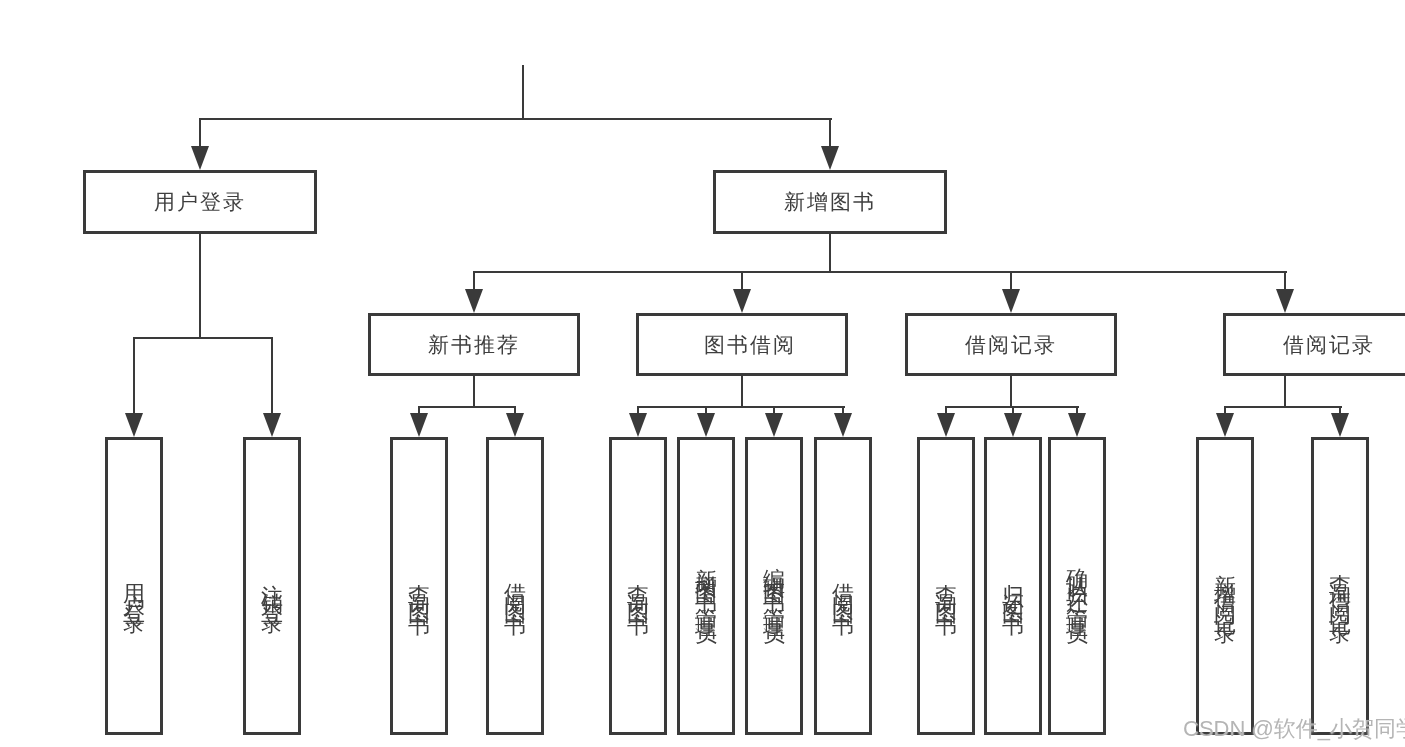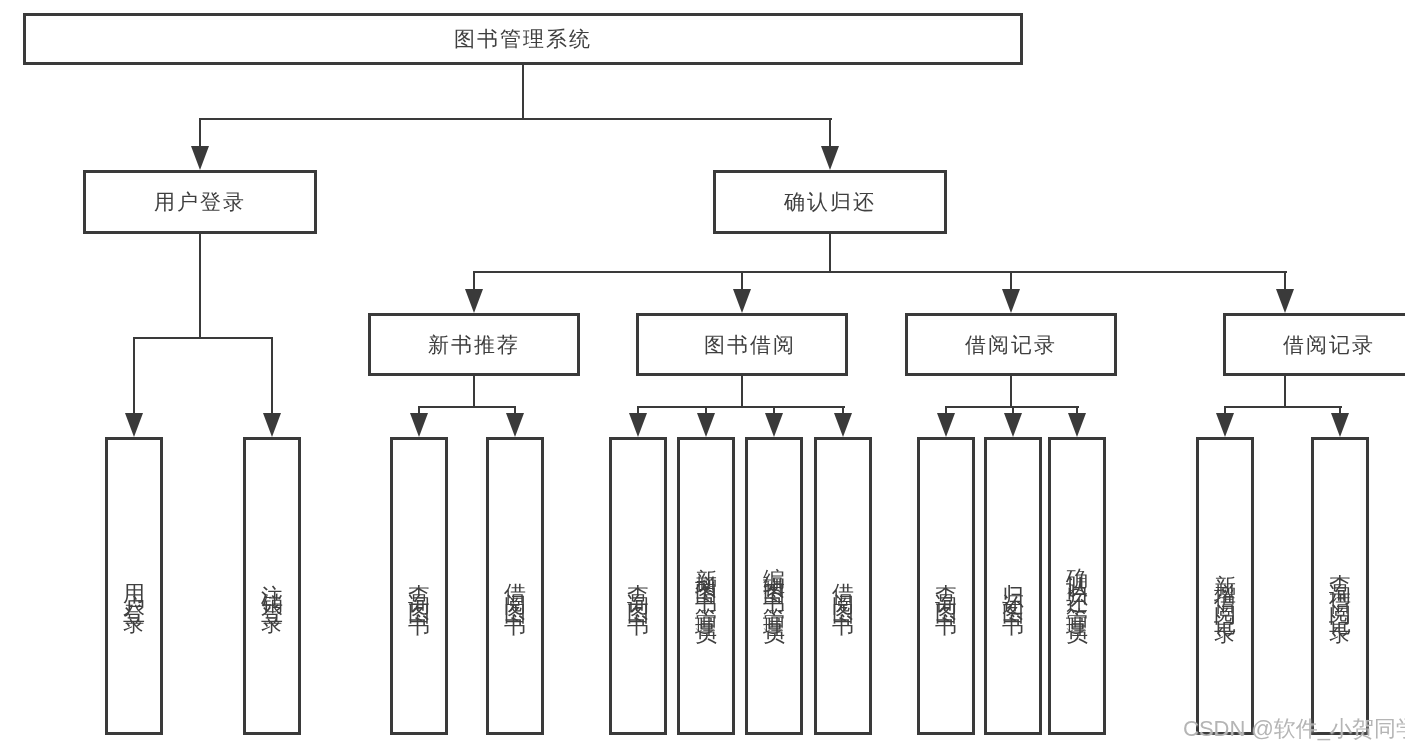--- a/index.html
+++ b/index.html
@@ -55,29 +55,26 @@
     text-shadow: 0 1px 2px rgba(255,255,255,0.85);
     white-space: nowrap;
     z-index: 5;
   }
 </style>
 </head>
 <body>
 
 <div class="canvas">
 
-  <div class="box" style="left:23px; top:13px; width:1000px; height:52px;">
-    <span class="h-text">图书管理系统</span>
-  </div>
 
   <div class="box" style="left:83px; top:170px; width:234px; height:64px;">
     <span class="h-text">用户登录</span>
   </div>
   <div class="box" style="left:713px; top:170px; width:234px; height:64px;">
-    <span class="h-text">确认归还</span>
+    <span class="h-text">新增图书</span>
   </div>
 
   <div class="box" style="left:368px; top:313px; width:212px; height:63px;">
     <span class="h-text">新书推荐</span>
   </div>
   <div class="box" style="left:636px; top:313px; width:212px; height:63px;padding-left:16px;">
     <span class="h-text">图书借阅</span>
   </div>
   <div class="box" style="left:905px; top:313px; width:212px; height:63px;">
     <span class="h-text">借阅记录</span>

